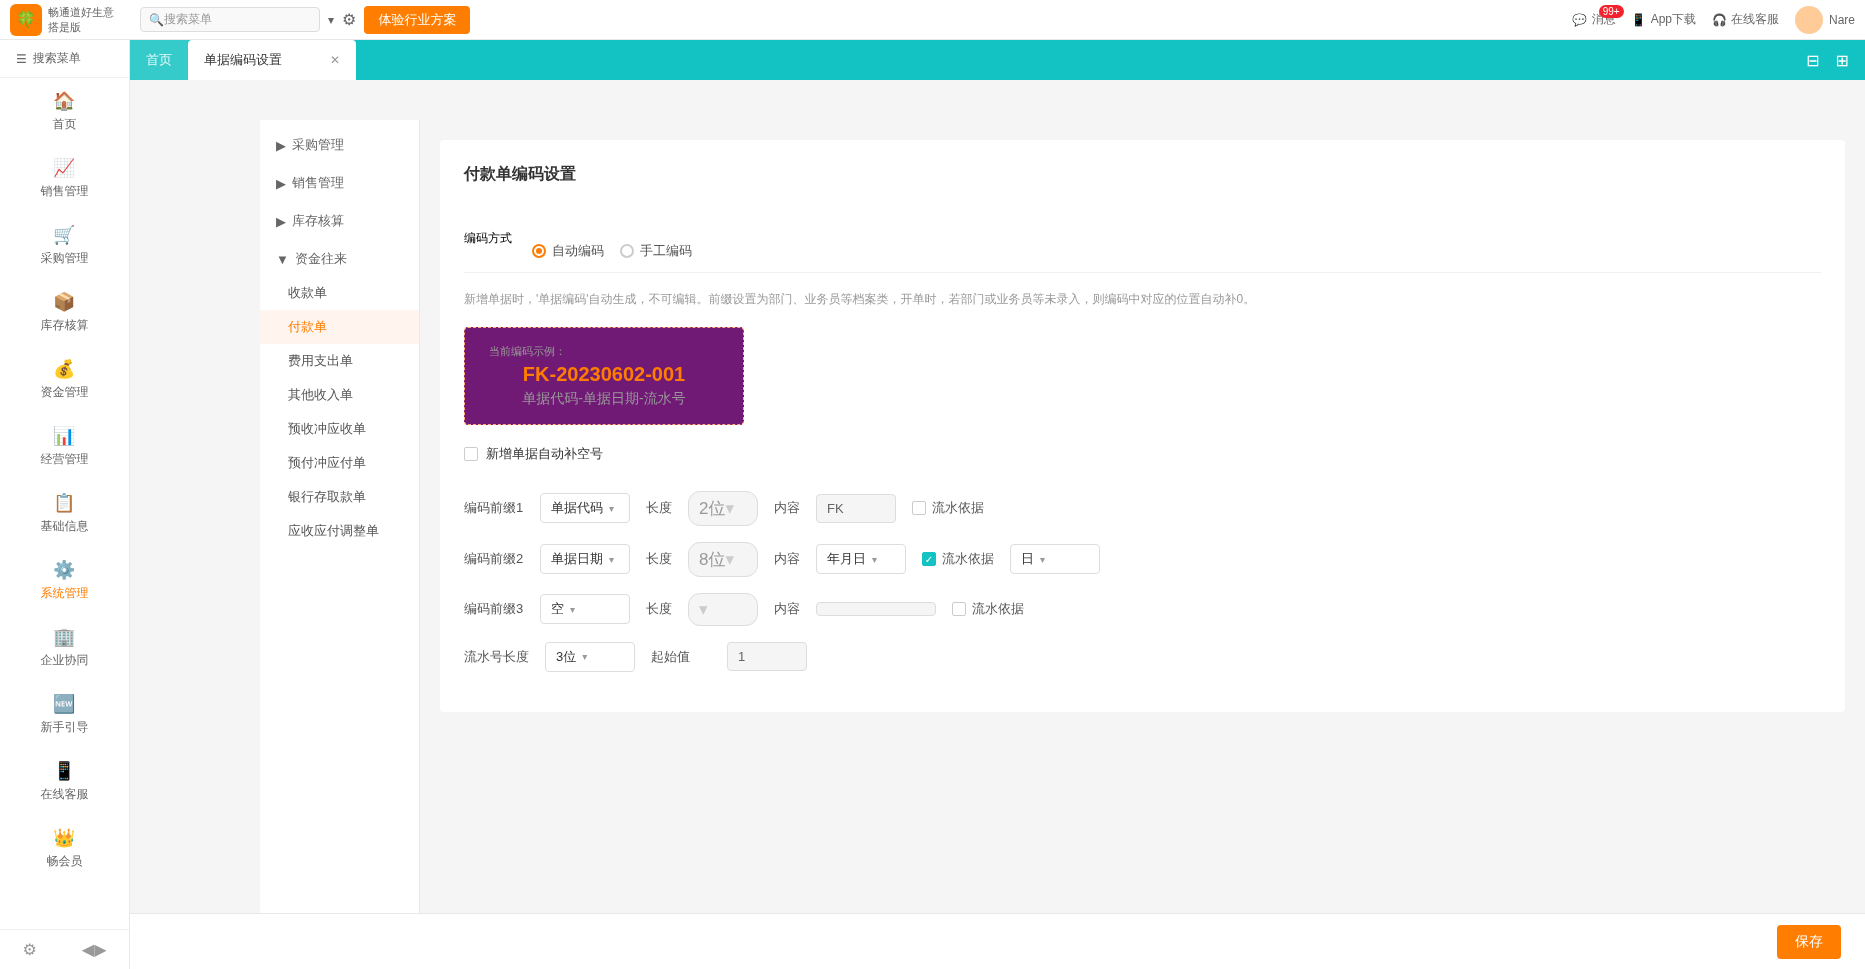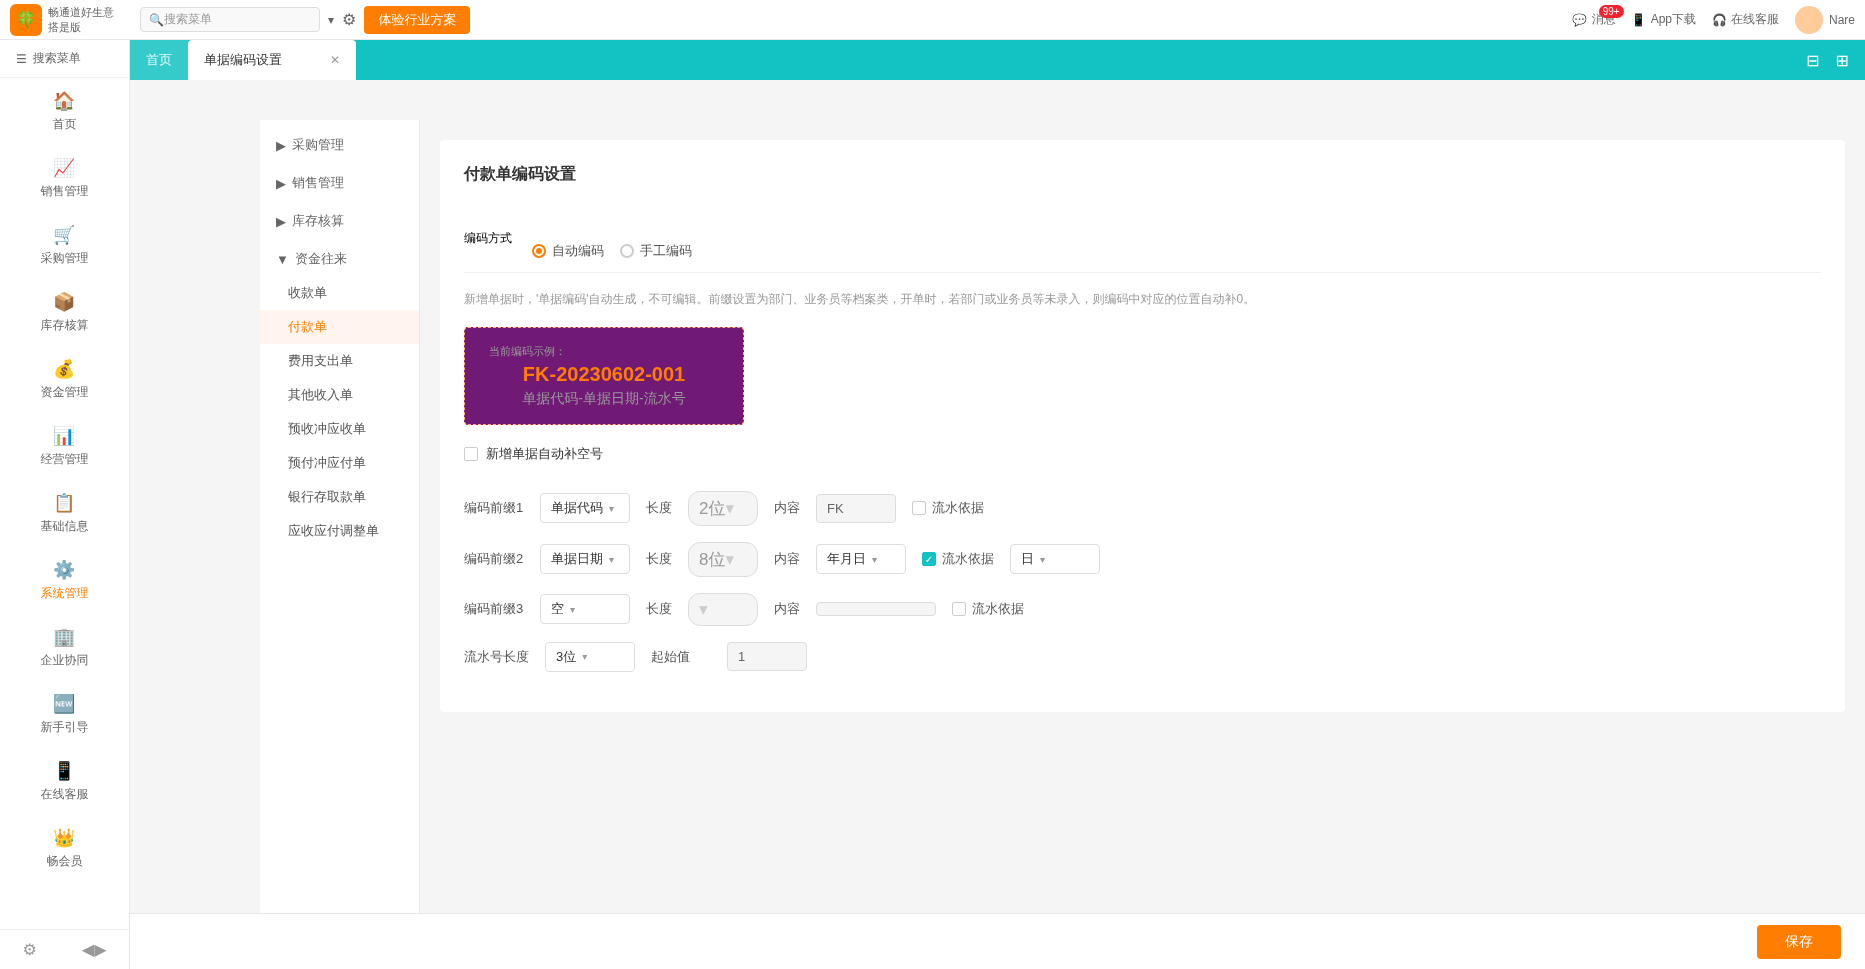--- a/index.html
+++ b/index.html
@@ -419,21 +419,21 @@
       display: flex;
       align-items: center;
       justify-content: flex-end;
       padding: 0 24px;
     }
     .save-btn {
       background: #ff7d00;
       color: white;
       border: none;
       border-radius: 4px;
-      padding: 8px 28px;
+      padding: 8px 18px;
       font-size: 14px;
       cursor: pointer;
     }
 
     
     .sidebar-bottom {
       margin-top: auto;
       border-top: 1px solid #f0f0f0;
       display: flex;
       align-items: center;

